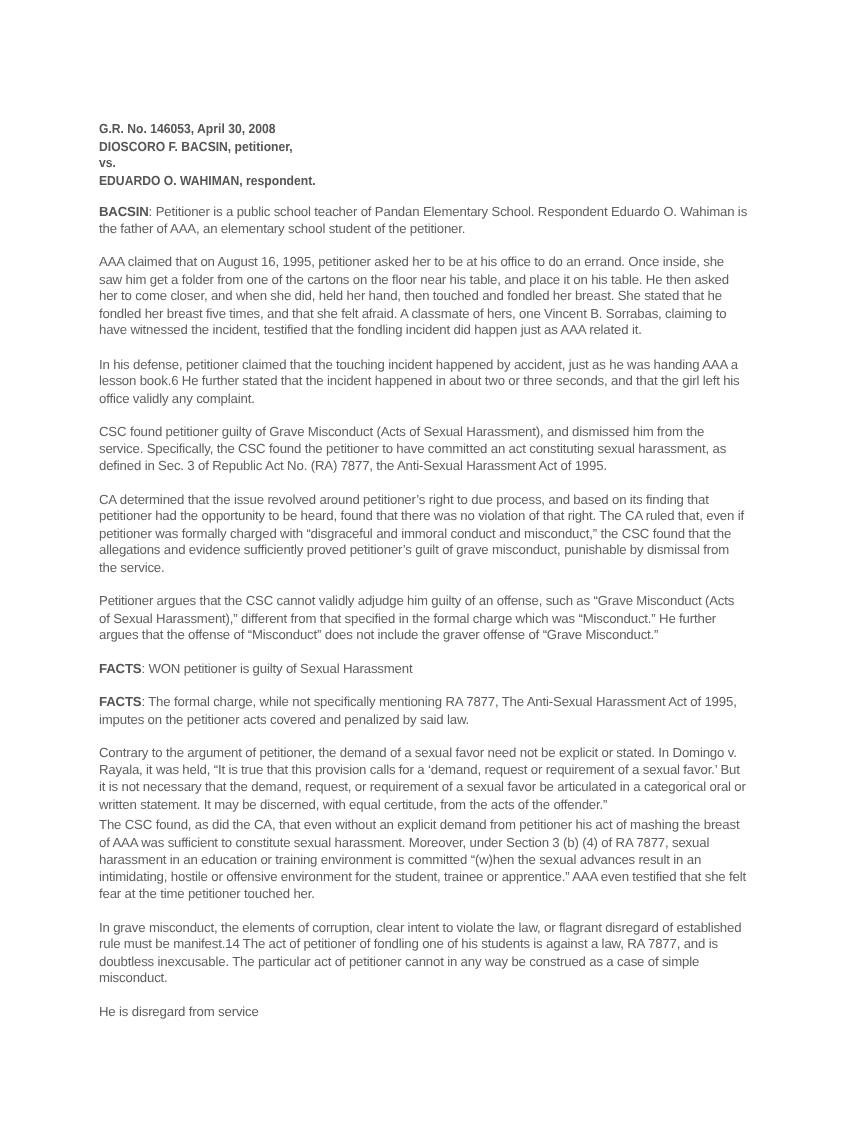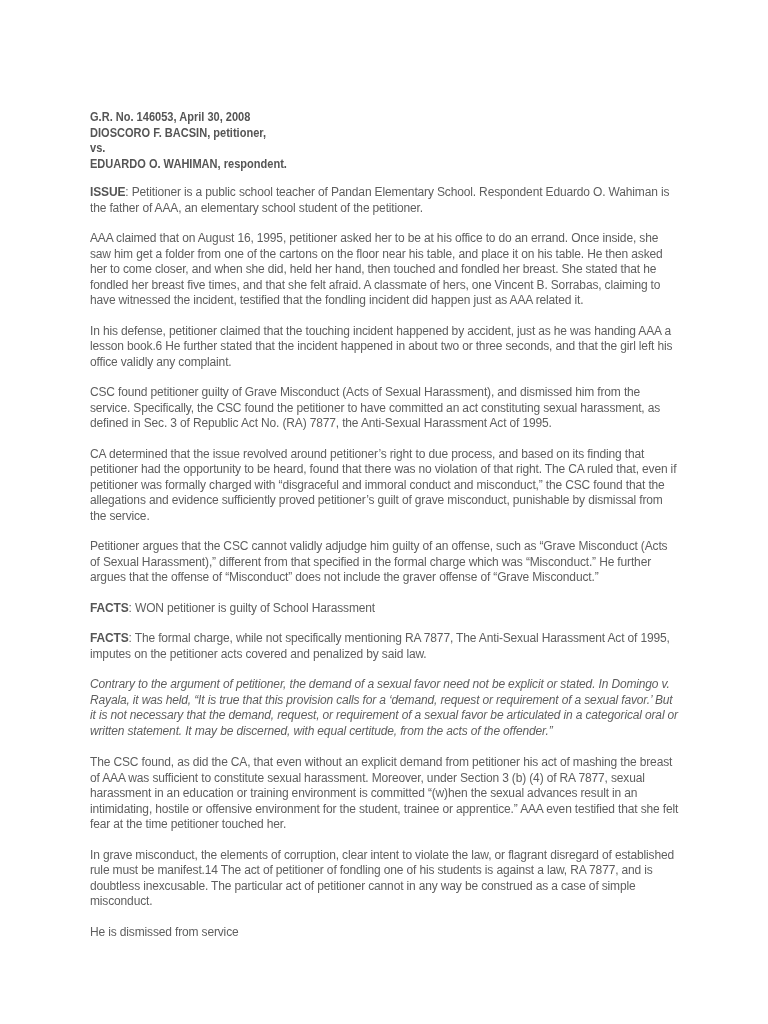--- a/index.html
+++ b/index.html
@@ -31,55 +31,55 @@
       margin-bottom: 13px;
       letter-spacing: 0;
       font-family: "Liberation Sans", sans-serif;
       transform: scaleX(0.92);
       transform-origin: left top;
     }
     .caption div { white-space: nowrap; }
     p {
       margin: 0 0 15px 0;
     }
-    p.tight { margin-bottom: 16px; font-style: italic; }
+    p.tight { margin-bottom: 4px; }
     .label {
       font-weight: bold;
       color: #555555;
     }
   </style>
 </head>
 <body>
 
 <div class="page">
 
   <div class="caption">
     <div>G.R. No. 146053, April 30, 2008</div>
     <div>DIOSCORO F. BACSIN, petitioner,</div>
     <div>vs.</div>
     <div>EDUARDO O. WAHIMAN, respondent.</div>
   </div>
 
-  <p><span class="label">ISSUE</span><span>: Petitioner is a public school teacher of Pandan Elementary School. Respondent Eduardo O. Wahiman is the father of AAA, an elementary school student of the petitioner.</span></p>
+  <p><span class="label">BACSIN</span><span>: Petitioner is a public school teacher of Pandan Elementary School. Respondent Eduardo O. Wahiman is the father of AAA, an elementary school student of the petitioner.</span></p>
 
   <p>AAA claimed that on August 16, 1995, petitioner asked her to be at his office to do an errand. Once inside, she saw him get a folder from one of the cartons on the floor near his table, and place it on his table. He then asked her to come closer, and when she did, held her hand, then touched and fondled her breast. She stated that he fondled her breast five times, and that she felt afraid. A classmate of hers, one Vincent B. Sorrabas, claiming to have witnessed the incident, testified that the fondling incident did happen just as AAA related it.</p>
 
   <p>In his defense, petitioner claimed that the touching incident happened by accident, just as he was handing AAA a lesson book.6 He further stated that the incident happened in about two or three seconds, and that the girl left his office validly any complaint.</p>
 
   <p>CSC found petitioner guilty of Grave Misconduct (Acts of Sexual Harassment), and dismissed him from the service. Specifically, the CSC found the petitioner to have committed an act constituting sexual harassment, as defined in Sec. 3 of Republic Act No. (RA) 7877, the Anti-Sexual Harassment Act of 1995.</p>
 
   <p>CA determined that the issue revolved around petitioner’s right to due process, and based on its finding that petitioner had the opportunity to be heard, found that there was no violation of that right. The CA ruled that, even if petitioner was formally charged with “disgraceful and immoral conduct and misconduct,” the CSC found that the allegations and evidence sufficiently proved petitioner’s guilt of grave misconduct, punishable by dismissal from the service.</p>
 
   <p>Petitioner argues that the CSC cannot validly adjudge him guilty of an offense, such as “Grave Misconduct (Acts of Sexual Harassment),” different from that specified in the formal charge which was “Misconduct.” He further argues that the offense of “Misconduct” does not include the graver offense of “Grave Misconduct.”</p>
 
-  <p><span class="label">FACTS</span><span>: WON petitioner is guilty of School Harassment</span></p>
+  <p><span class="label">FACTS</span><span>: WON petitioner is guilty of Sexual Harassment</span></p>
 
   <p><span class="label">FACTS</span><span>: The formal charge, while not specifically mentioning RA 7877, The Anti-Sexual Harassment Act of 1995, imputes on the petitioner acts covered and penalized by said law.</span></p>
 
   <p class="tight">Contrary to the argument of petitioner, the demand of a sexual favor need not be explicit or stated. In Domingo v. Rayala, it was held, “It is true that this provision calls for a ‘demand, request or requirement of a sexual favor.’ But it is not necessary that the demand, request, or requirement of a sexual favor be articulated in a categorical oral or written statement. It may be discerned, with equal certitude, from the acts of the offender.”</p>
 
   <p>The CSC found, as did the CA, that even without an explicit demand from petitioner his act of mashing the breast of AAA was sufficient to constitute sexual harassment. Moreover, under Section 3 (b) (4) of RA 7877, sexual harassment in an education or training environment is committed “(w)hen the sexual advances result in an intimidating, hostile or offensive environment for the student, trainee or apprentice.” AAA even testified that she felt fear at the time petitioner touched her.</p>
 
   <p>In grave misconduct, the elements of corruption, clear intent to violate the law, or flagrant disregard of established rule must be manifest.14 The act of petitioner of fondling one of his students is against a law, RA 7877, and is doubtless inexcusable. The particular act of petitioner cannot in any way be construed as a case of simple misconduct.</p>
 
-  <p>He is dismissed from service</p>
+  <p>He is disregard from service</p>
 
 </div>
 
 </body></html>

